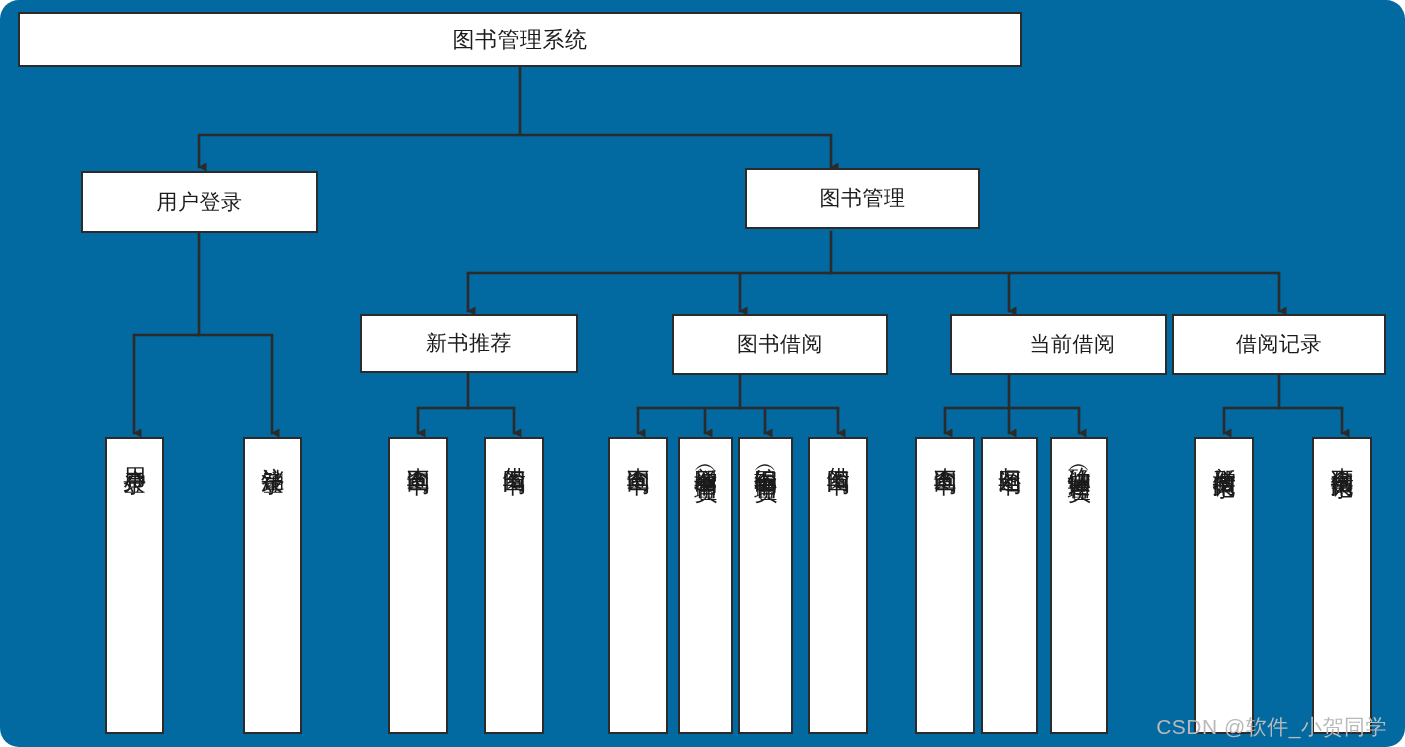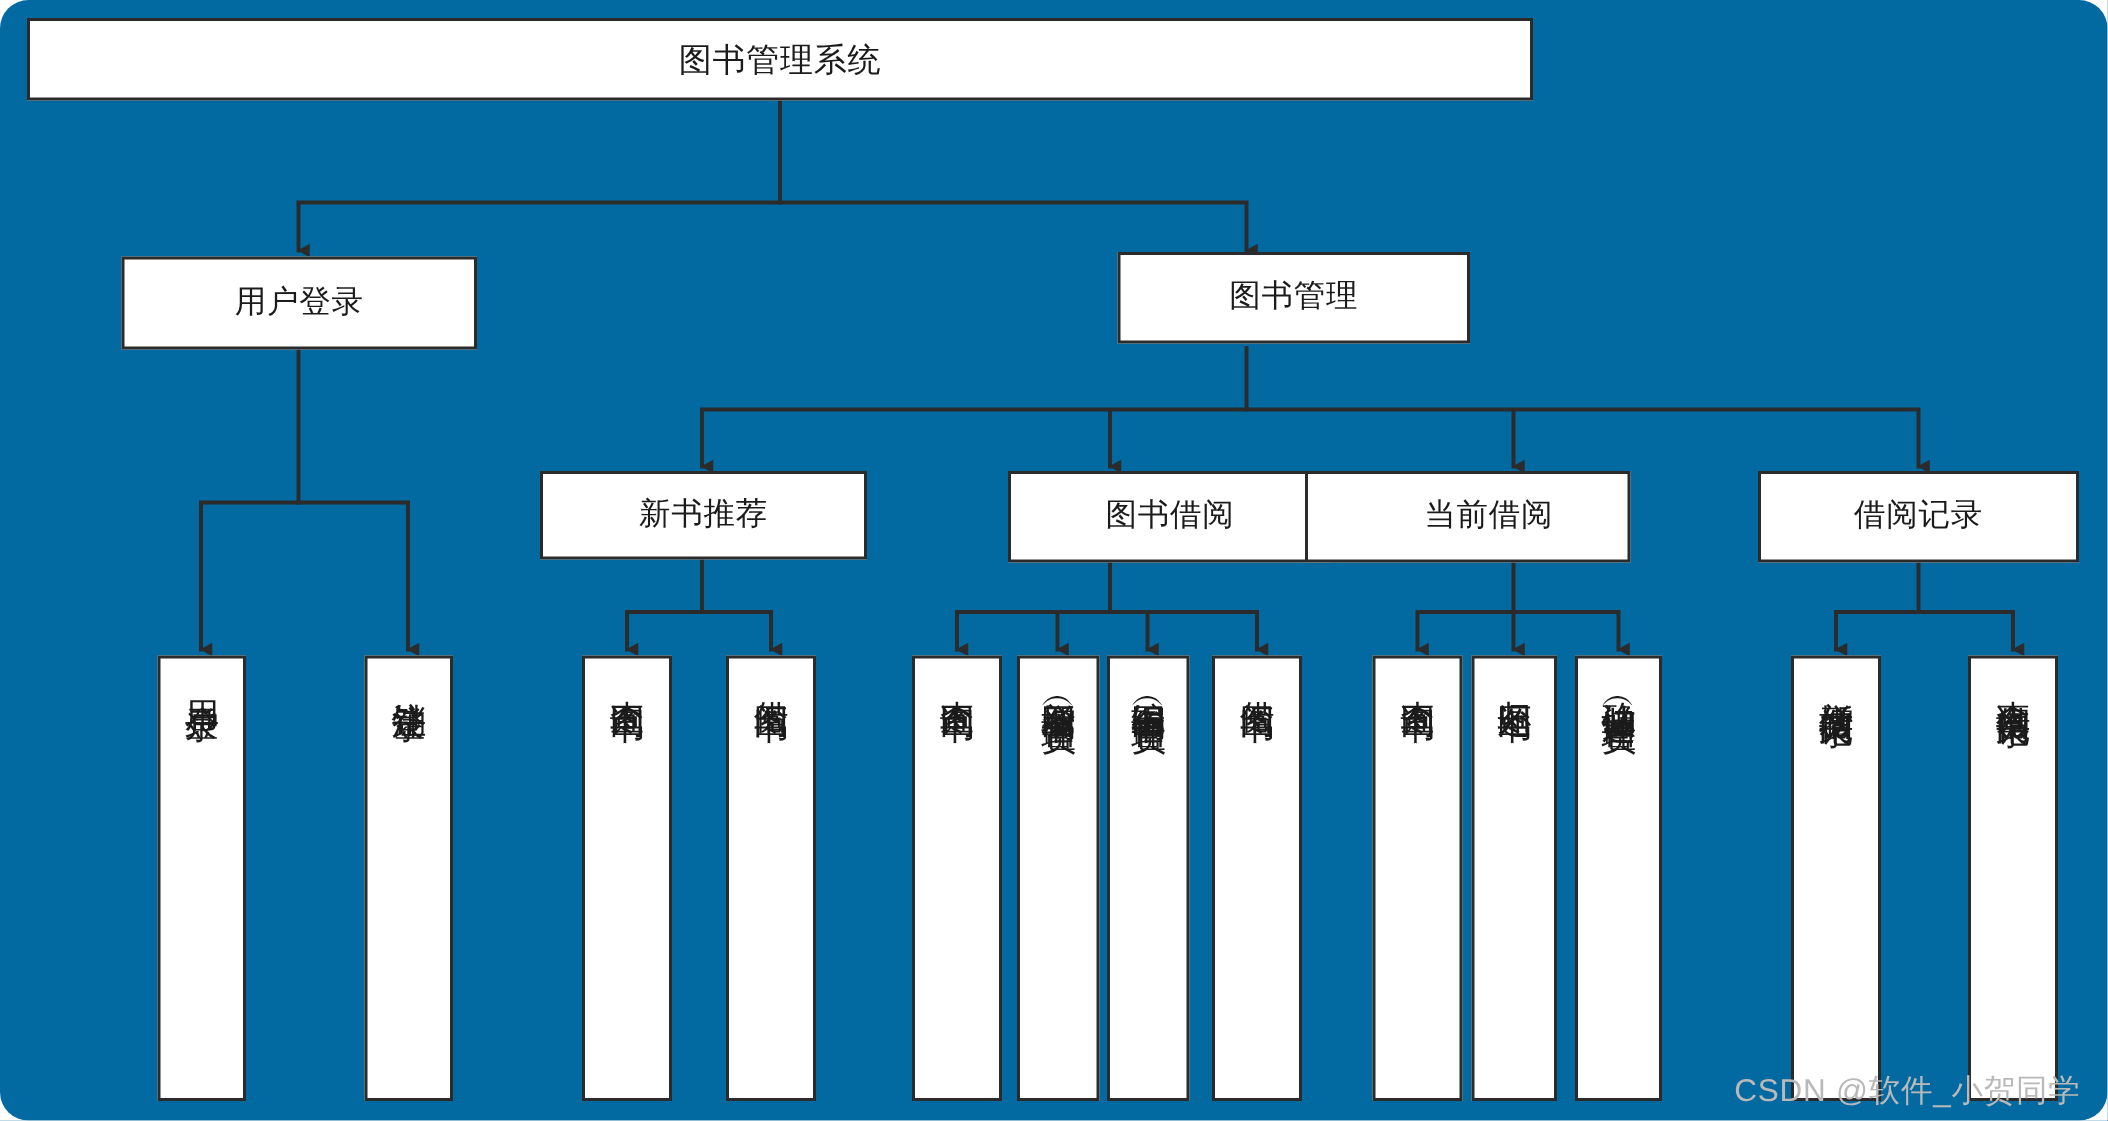--- a/index.html
+++ b/index.html
@@ -135,21 +135,21 @@
   <div class="node horiz" style="left:712px; top:168px; width:235px; height:61px;margin-left:33px;">
     <span class="label">图书管理</span>
   </div>
 
   <div class="node horiz" style="left:360px; top:314px; width:218px; height:59px;">
     <span class="label">新书推荐</span>
   </div>
   <div class="node horiz" style="left:632px; top:314px; width:216px; height:61px;margin-left:40px;">
     <span class="label">图书借阅</span>
   </div>
-  <div class="node horiz" style="left:870px; top:314px; width:217px; height:61px;padding-left:28px;">
+  <div class="node horiz" style="left:950px; top:314px; width:217px; height:61px;padding-left:28px;">
     <span class="label">当前借阅</span>
   </div>
   <div class="node horiz" style="left:1172px; top:314px; width:214px; height:61px;">
     <span class="label">借阅记录</span>
   </div>
 
   <div class="node vert" style="left:105px; top:437px; width:59px; height:297px;">
     <span class="label">用户登录</span>
   </div>
   <div class="node vert" style="left:243px; top:437px; width:59px; height:297px;">

